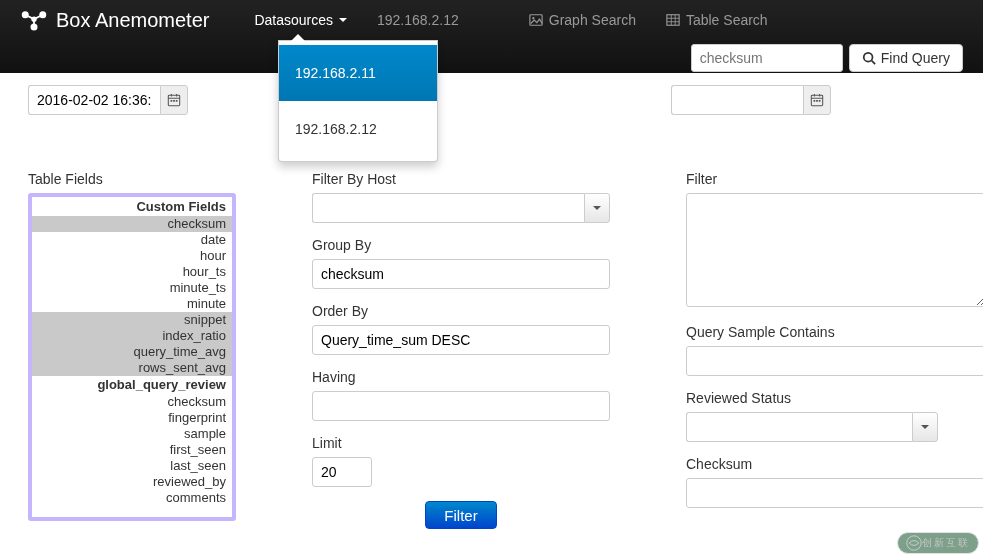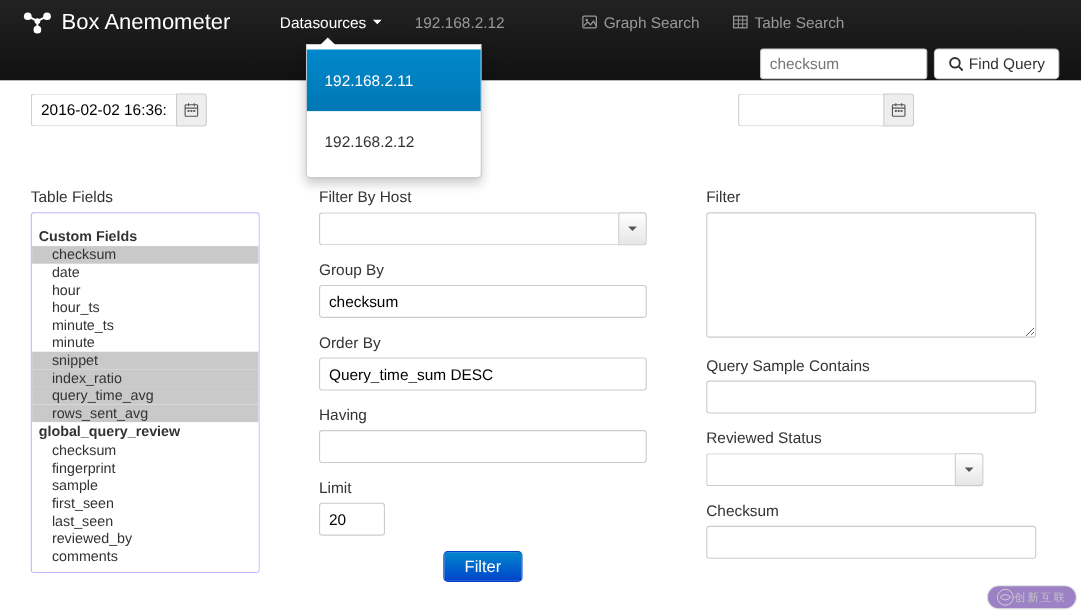--- a/index.html
+++ b/index.html
@@ -80,29 +80,29 @@
   .addon {
     width:28px; height:30px; border:1px solid #ccc; background:#eee; border-radius:0 3px 3px 0;
     display:flex; align-items:center; justify-content:center; color:#555;
   }
   .addon svg { width:14px; height:14px; }
   .date-partial {
     width:32px; height:30px; border:1px solid #ccc; border-radius:3px 0 0 0; border-right:none;
     padding:4px 6px; font-size:14px;
   }
   .section-row {
-    display:flex; gap:54px; margin-top:56px; align-items:flex-start;
+    display:flex; gap:76px; margin-top:56px; align-items:flex-start;
   }
   .col-a { width:208px; flex:none; }
   .col-b { width:298px; flex:none; }
   .col-c { width:300px; flex:none; }
   .label { display:block; margin-bottom:6px; font-size:14px; color:#333; }
   .listbox {
-    width:208px; height:328px; border:1px solid #c4b5fd; border-radius:3px; overflow-y:scroll;
-    font-size:13px; line-height:16px; padding:12px 0; background:#fff;
+    width:208px; height:328px; border:4px solid #c4b5fd; border-radius:3px; overflow-y:scroll;
+    font-size:13px; line-height:16px; padding:1px 0; background:#fff;text-align:right;
   }
   .listbox .grp { font-weight:bold; padding:1px 6px; }
   .listbox .opt { padding:0 6px 0 18px; cursor:default; }
   .listbox .opt.sel { background:#c9c9c9; }
   .combo {
     display:flex;
   }
   .combo-input {
     flex:1; height:30px; border:1px solid #ccc; border-right:none; border-radius:3px 0 0 3px; padding:4px 8px; font-size:14px;
   }
@@ -119,21 +119,21 @@
   .submit-row { text-align:center; margin-top:14px; }
   .btn-search {
     padding:8px 18px; font-size:15px; border-radius:4px;
   }
   .picicon { width:14px; height:14px; fill:currentColor; }
   .watermark {
     position:absolute; right:4px; bottom:6px; opacity:0.55;
     font-size:10px; letter-spacing:2px; color:#999;
     display:flex; align-items:center; gap:0;
     border:1px solid #ccc; border-radius:14px; padding:2px 8px;
-    background:#4c1d95;
+    background:#14532d;
   }
   .watermark svg { width:16px; height:16px; }
   ::-webkit-scrollbar { width:12px; background:#f3f3f3; }
   ::-webkit-scrollbar-thumb { background:#c1c1c1; border-radius:0; }
 </style>
 </head>
 <body>
 
 <div class="navbar">
   <div class="navbar-row">

